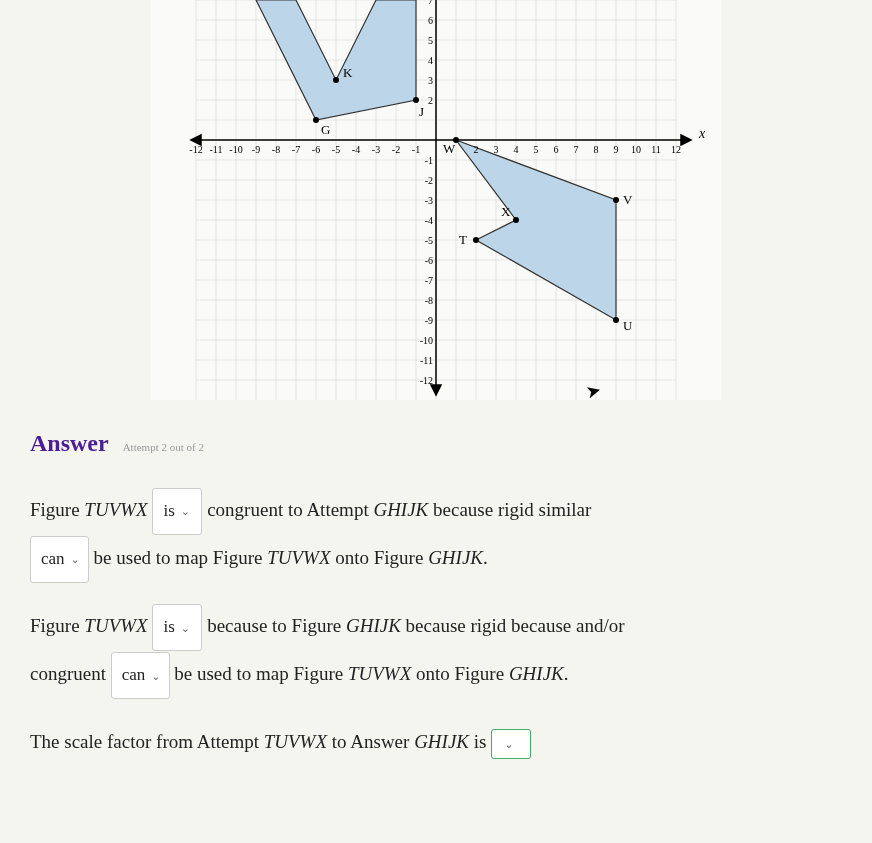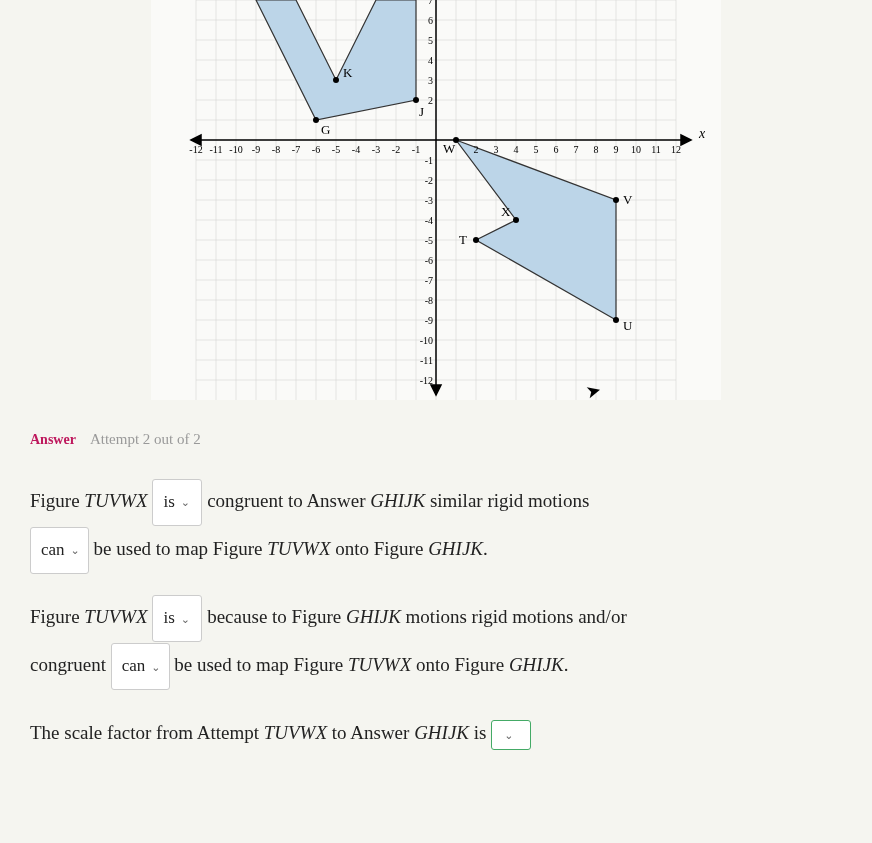--- a/index.html
+++ b/index.html
@@ -22,25 +22,25 @@
       display: block;
     }
     .answer-section {
       padding: 30px 30px 10px 30px;
     }
     .answer-header {
       margin-bottom: 30px;
     }
     .answer-label {
       font-weight: bold;
-      font-size: 14px;
-      color: #be185d;
+      font-size: 24px;
+      color: #4c1d95;
     }
     .attempt-text {
-      font-size: 15px;
+      font-size: 11px;
       color: #999;
       margin-left: 10px;
     }
     .sentence {
       font-size: 19px;
       color: #222;
       line-height: 2.4;
       margin-bottom: 20px;
     }
     .sentence .italic {
@@ -225,36 +225,36 @@
     <span class="answer-label">Answer</span>
     <span class="attempt-text">Attempt 2 out of 2</span>
   </div>
 
   <div class="sentence">
     <span>Figure </span><span class="italic">TUVWX</span>
     <span class="dropdown">
       <span>is</span>
       <span class="chevron">⌄</span>
     </span>
-    <span> congruent to Answer </span><span class="italic">GHIJK</span><span> similar rigid motions</span>
+    <span> congruent to Attempt </span><span class="italic">GHIJK</span><span> because rigid similar</span>
     <br>
     <span class="dropdown">
       <span>can</span>
       <span class="chevron">⌄</span>
     </span>
     <span> be used to map Figure </span><span class="italic">TUVWX</span><span> onto Figure </span><span class="italic">GHIJK</span><span>.</span>
   </div>
 
   <div class="sentence">
     <span>Figure </span><span class="italic">TUVWX</span>
     <span class="dropdown">
       <span>is</span>
       <span class="chevron">⌄</span>
     </span>
-    <span> because to Figure </span><span class="italic">GHIJK</span><span> motions rigid motions and/or</span>
+    <span> because to Figure </span><span class="italic">GHIJK</span><span> because rigid because and/or</span>
     <br>
     <span>congruent </span>
     <span class="dropdown">
       <span>can</span>
       <span class="chevron">⌄</span>
     </span>
     <span> be used to map Figure </span><span class="italic">TUVWX</span><span> onto Figure </span><span class="italic">GHIJK</span><span>.</span>
   </div>
 
   <div class="sentence">

